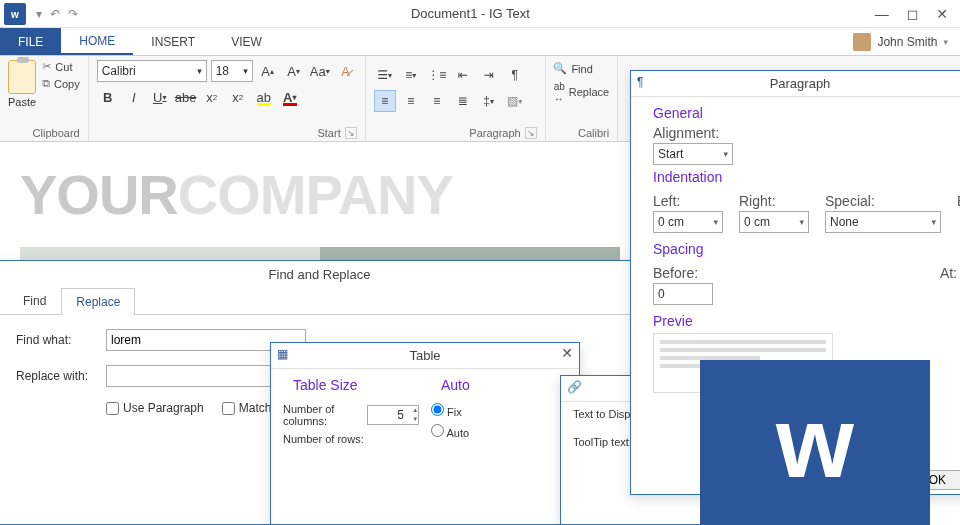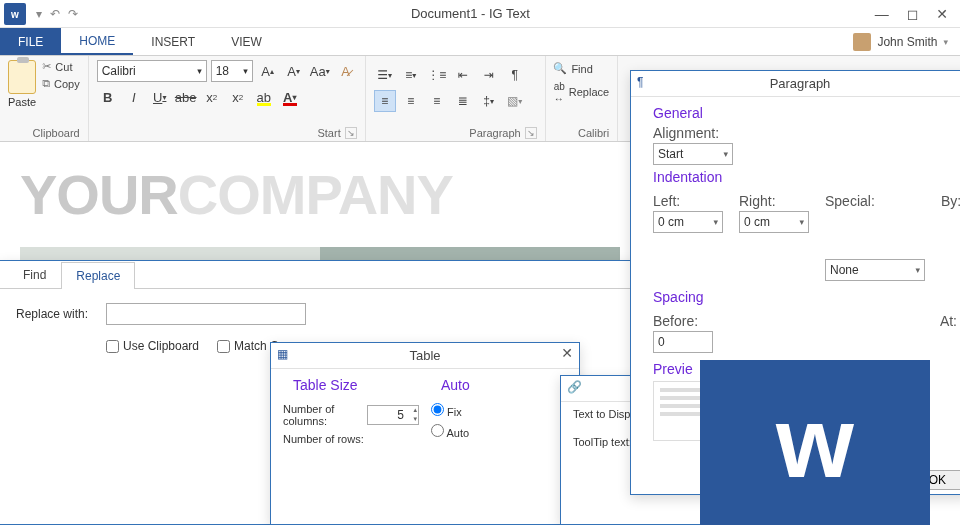--- a/index.html
+++ b/index.html
@@ -255,33 +255,40 @@
 </div>
 
 <div class="docarea">
   <div class="watermark">
     <span class="a">YOUR</span><span class="b">COMPANY</span>
   </div>
   <div class="band"></div>
 </div>
 
 <div class="dlgbox findrepl">
+  <div class="dlgtitle">
+      <span>Find and Replace</span>
+    </div>
   <div class="tabs">
     <div class="t">Find</div>
     <div class="t active">Replace</div>
   </div>
   <div class="formarea">
     <div class="frow">
+      <div class="lbl">Find what:</div>
+      <input type="text" value="lorem" style="">
+    </div>
+    <div class="frow">
       <div class="lbl">Replace with:</div>
       <input type="text" style="">
     </div>
     <div class="opts">
       <label>
           <input type="checkbox" style="">
-          <span>Use Clipboard</span>
+          <span>Use Paragraph</span>
         </label>
       <label>
           <input type="checkbox" style="">
           <span>Match C</span>
         </label>
     </div>
   </div>
 </div>
 
 <div class="dlgbox tabledlg">
@@ -352,21 +359,21 @@
       </div>
       <div class="fcol">
         <span class="fldlbl">Right:</span>
         <div class="fldbox" style="width:70px;">
             <span>0 cm</span>
             <span class="caret">▾</span>
           </div>
       </div>
       <div class="fcol">
         <span class="fldlbl">Special:</span>
-        <div class="fldbox" style="width:100px;margin-top:48px;">
+        <div class="fldbox" style="width:116px;">
             <span>None</span>
             <span class="caret">▾</span>
           </div>
       </div>
       <div class="fcol">
         <span class="fldlbl">By:</span>
       </div>
     </div>
 
     <div class="section-head">Spacing</div>

